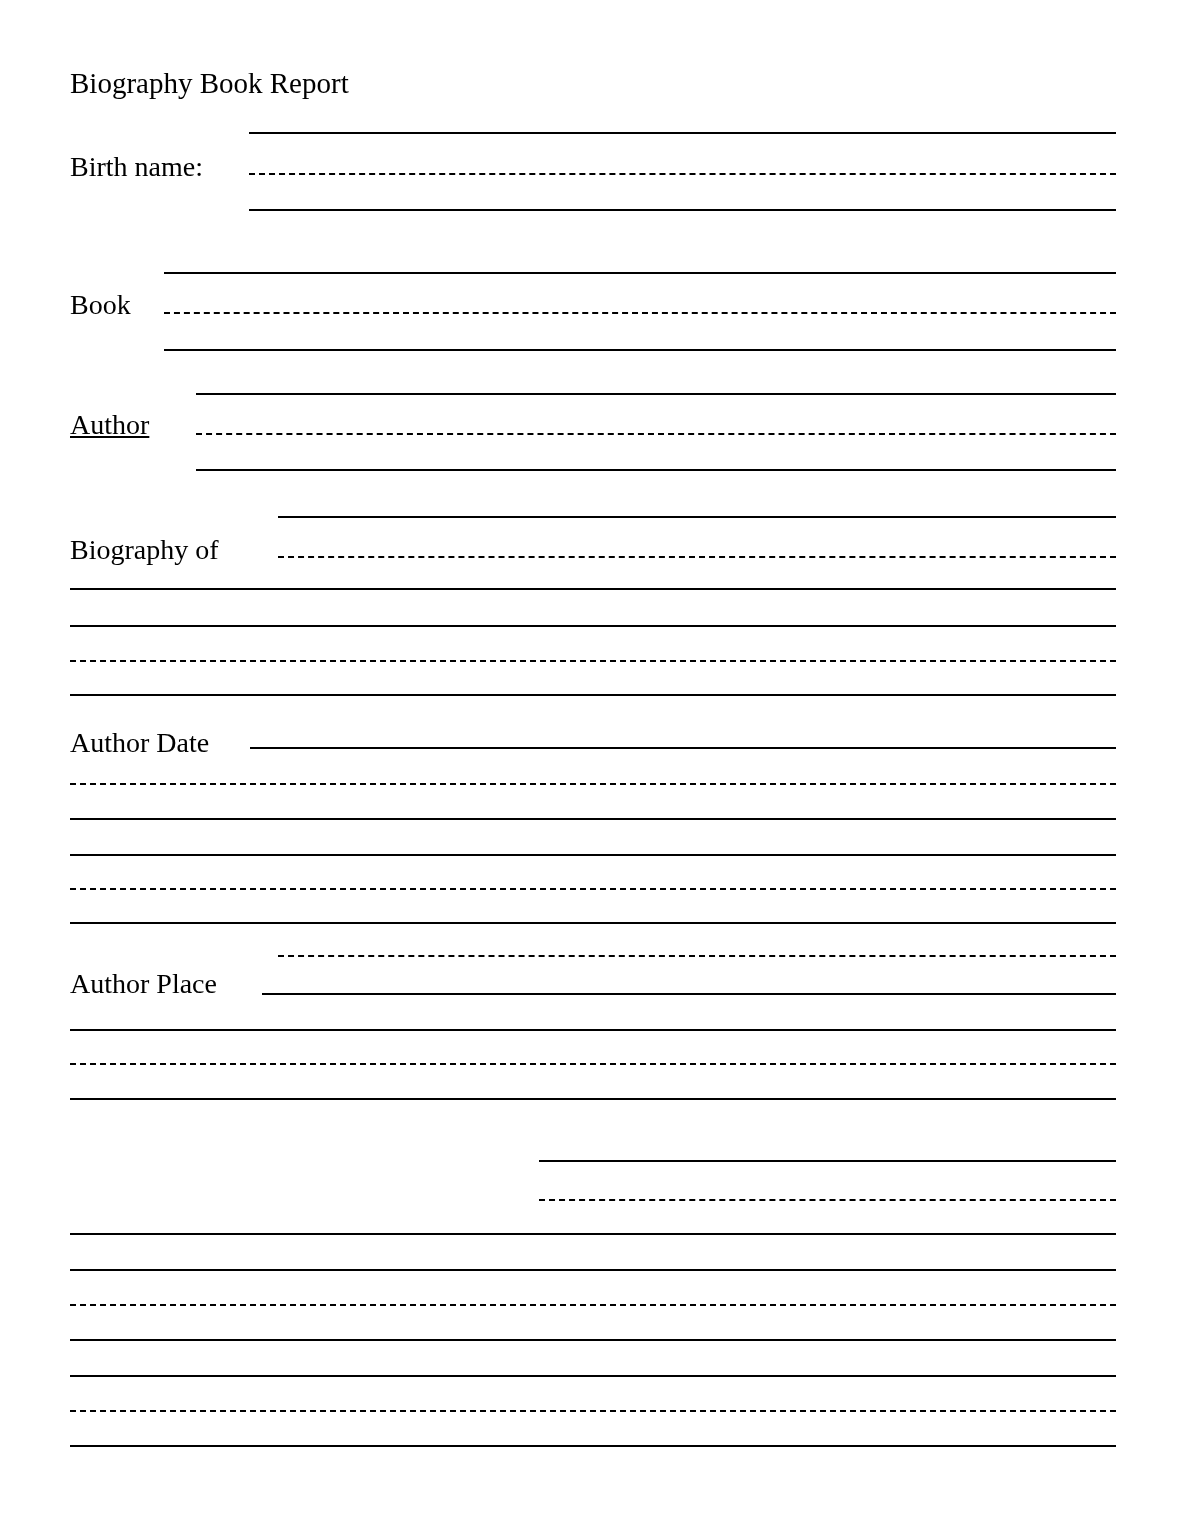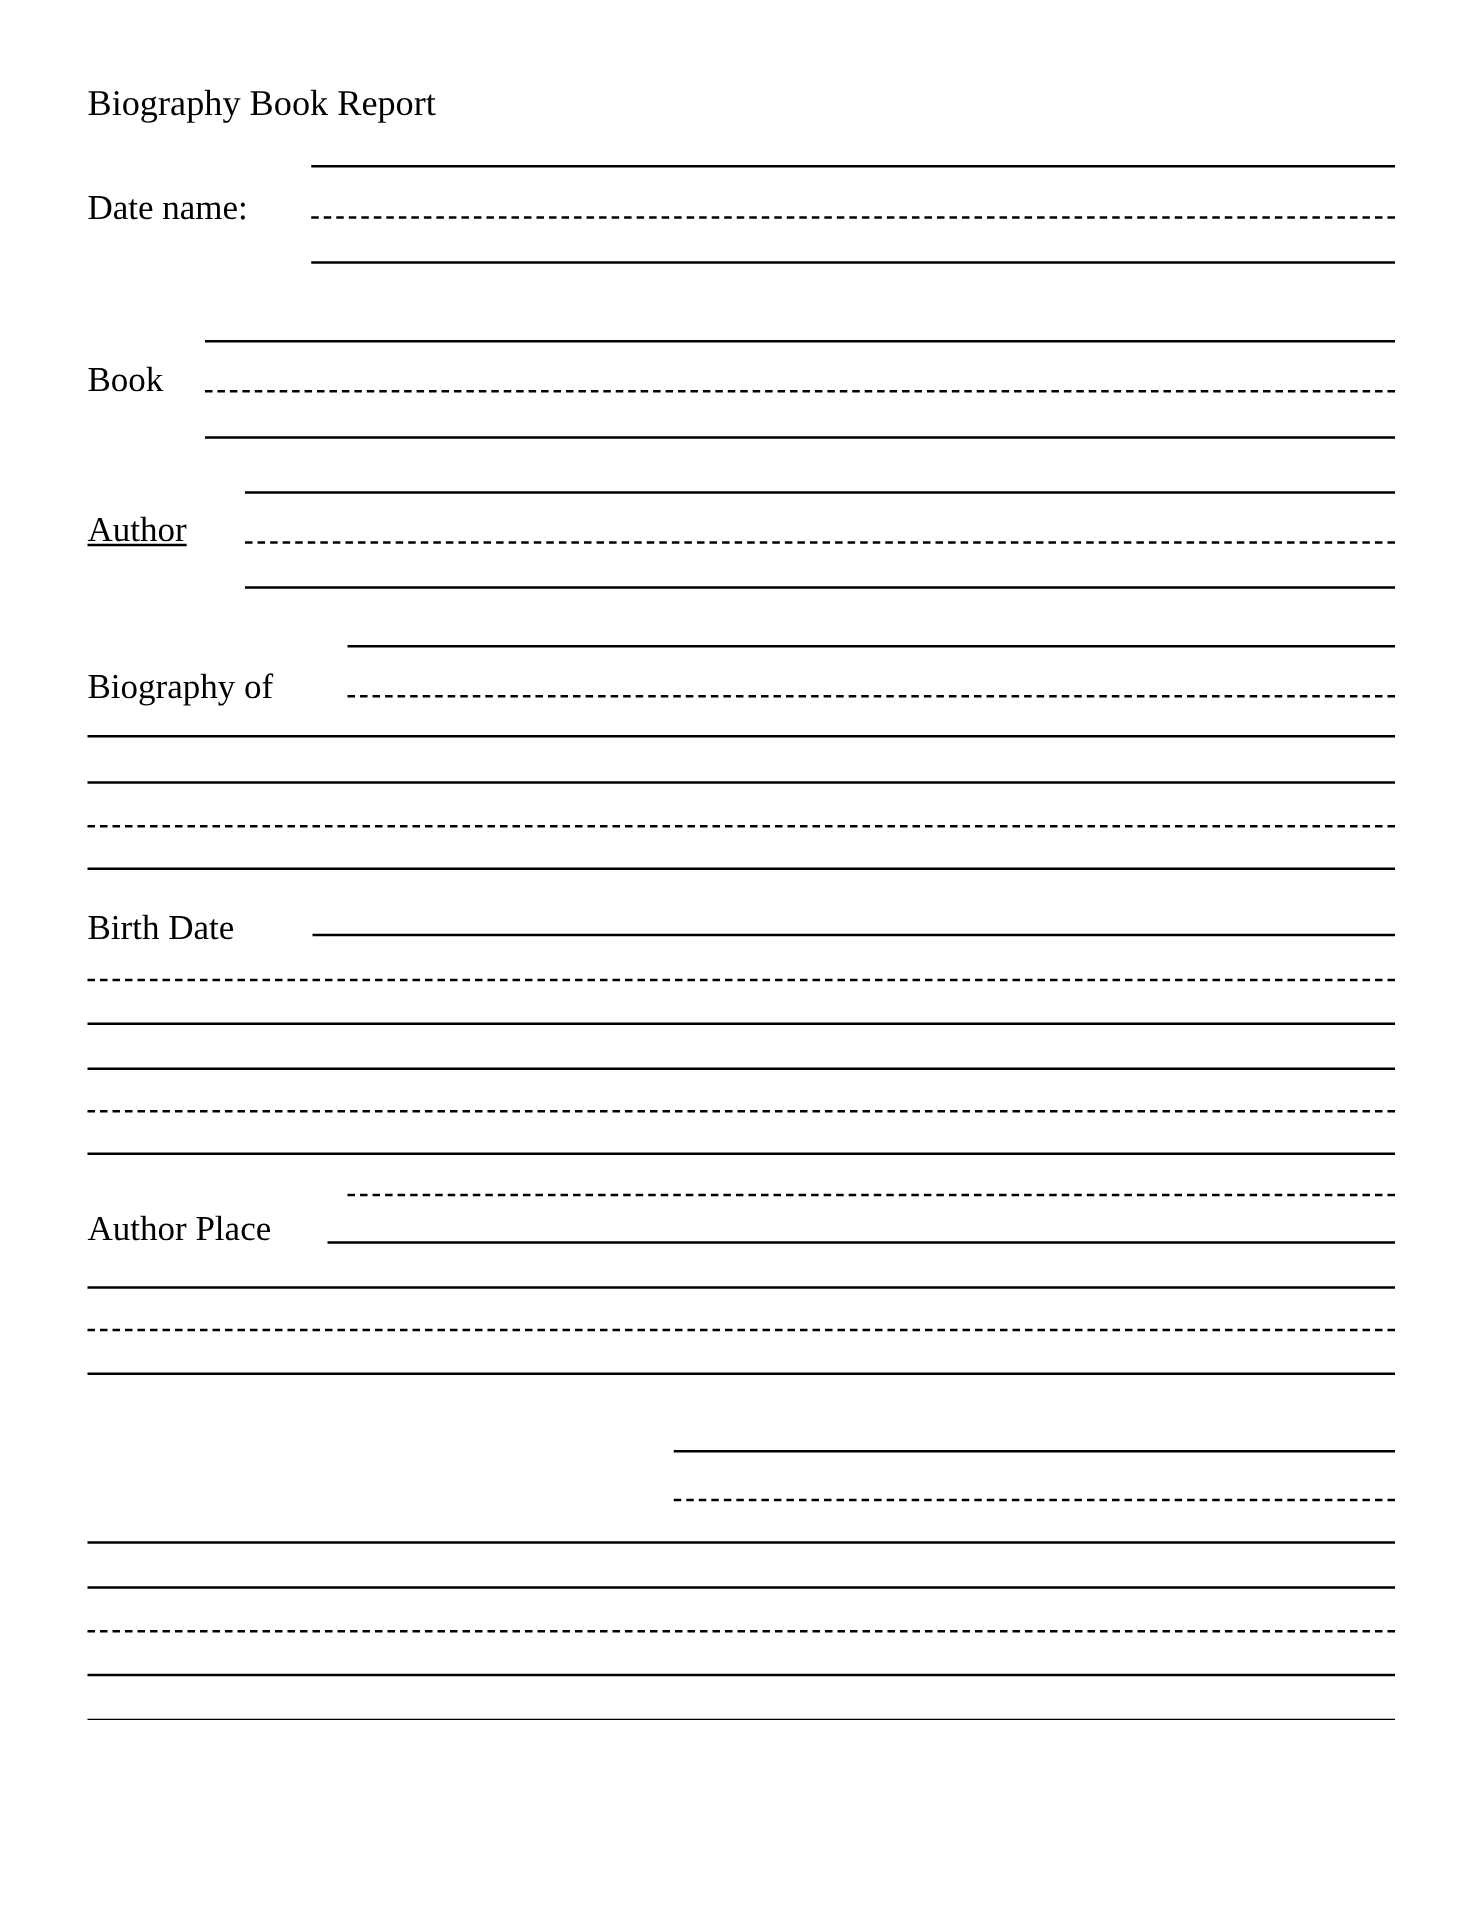--- a/index.html
+++ b/index.html
@@ -7,21 +7,21 @@
     padding: 0;
     background: #ffffff;
   }
   body {
     font-family: "Liberation Serif", "DejaVu Serif", serif;
     color: #000000;
   }
   .page {
     position: relative;
     width: 1187px;
-    height: 1376px;
+    height: 1536px;
     background: #ffffff;
     overflow: hidden;
   }
 
   
   .doc-title {
     position: absolute;
     left: 70px;
     top: 68px;
     font-size: 29px;
@@ -49,21 +49,21 @@
     white-space: nowrap;
   }
 </style>
 </head>
 <body>
 
 <div class="page">
 
   <div class="doc-title">Biography Book Report</div>
 
-  <div class="field-label" style="left:70px; top:153px;">Date name:</div>
+  <div class="field-label" style="left:70px; top:153px;">Birth name:</div>
   <div class="rule" style="left:249px; top:132px;  width:867px;"></div>
   <div class="rule-dash" style="left:249px; top:173px;  width:867px;"></div>
   <div class="rule" style="left:249px; top:209px;  width:867px;"></div>
 
   <div class="field-label" style="left:70px; top:291px;">Book</div>
   <div class="rule" style="left:164px; top:272px;  width:952px;"></div>
   <div class="rule-dash" style="left:164px; top:312px;  width:952px;"></div>
   <div class="rule" style="left:164px; top:349px;  width:952px;"></div>
 
   <div class="field-label" style="left:70px; top:411px;text-decoration:underline;">Author</div>
@@ -72,21 +72,21 @@
   <div class="rule" style="left:196px; top:469px;  width:920px;"></div>
 
   <div class="field-label" style="left:70px; top:536px;">Biography of</div>
   <div class="rule" style="left:278px; top:516px;  width:838px;"></div>
   <div class="rule-dash" style="left:278px; top:556px;  width:838px;"></div>
   <div class="rule" style="left:70px;  top:588px;  width:1046px;"></div>
   <div class="rule" style="left:70px;  top:625px;  width:1046px;"></div>
   <div class="rule-dash" style="left:70px;  top:660px;  width:1046px;"></div>
   <div class="rule" style="left:70px;  top:694px;  width:1046px;"></div>
 
-  <div class="field-label" style="left:70px; top:729px;">Birth Date</div>
+  <div class="field-label" style="left:70px; top:729px;">Author Date</div>
   <div class="rule" style="left:250px; top:747px;  width:866px;"></div>
   <div class="rule-dash" style="left:70px;  top:783px;  width:1046px;"></div>
   <div class="rule" style="left:70px;  top:818px;  width:1046px;"></div>
   <div class="rule" style="left:70px;  top:854px;  width:1046px;"></div>
   <div class="rule-dash" style="left:70px;  top:888px;  width:1046px;"></div>
   <div class="rule" style="left:70px;  top:922px;  width:1046px;"></div>
 
   <div class="rule-dash" style="left:278px; top:955px;  width:838px;"></div>
   <div class="field-label" style="left:70px; top:970px;">Author Place</div>
   <div class="rule" style="left:262px; top:993px;  width:854px;"></div>

